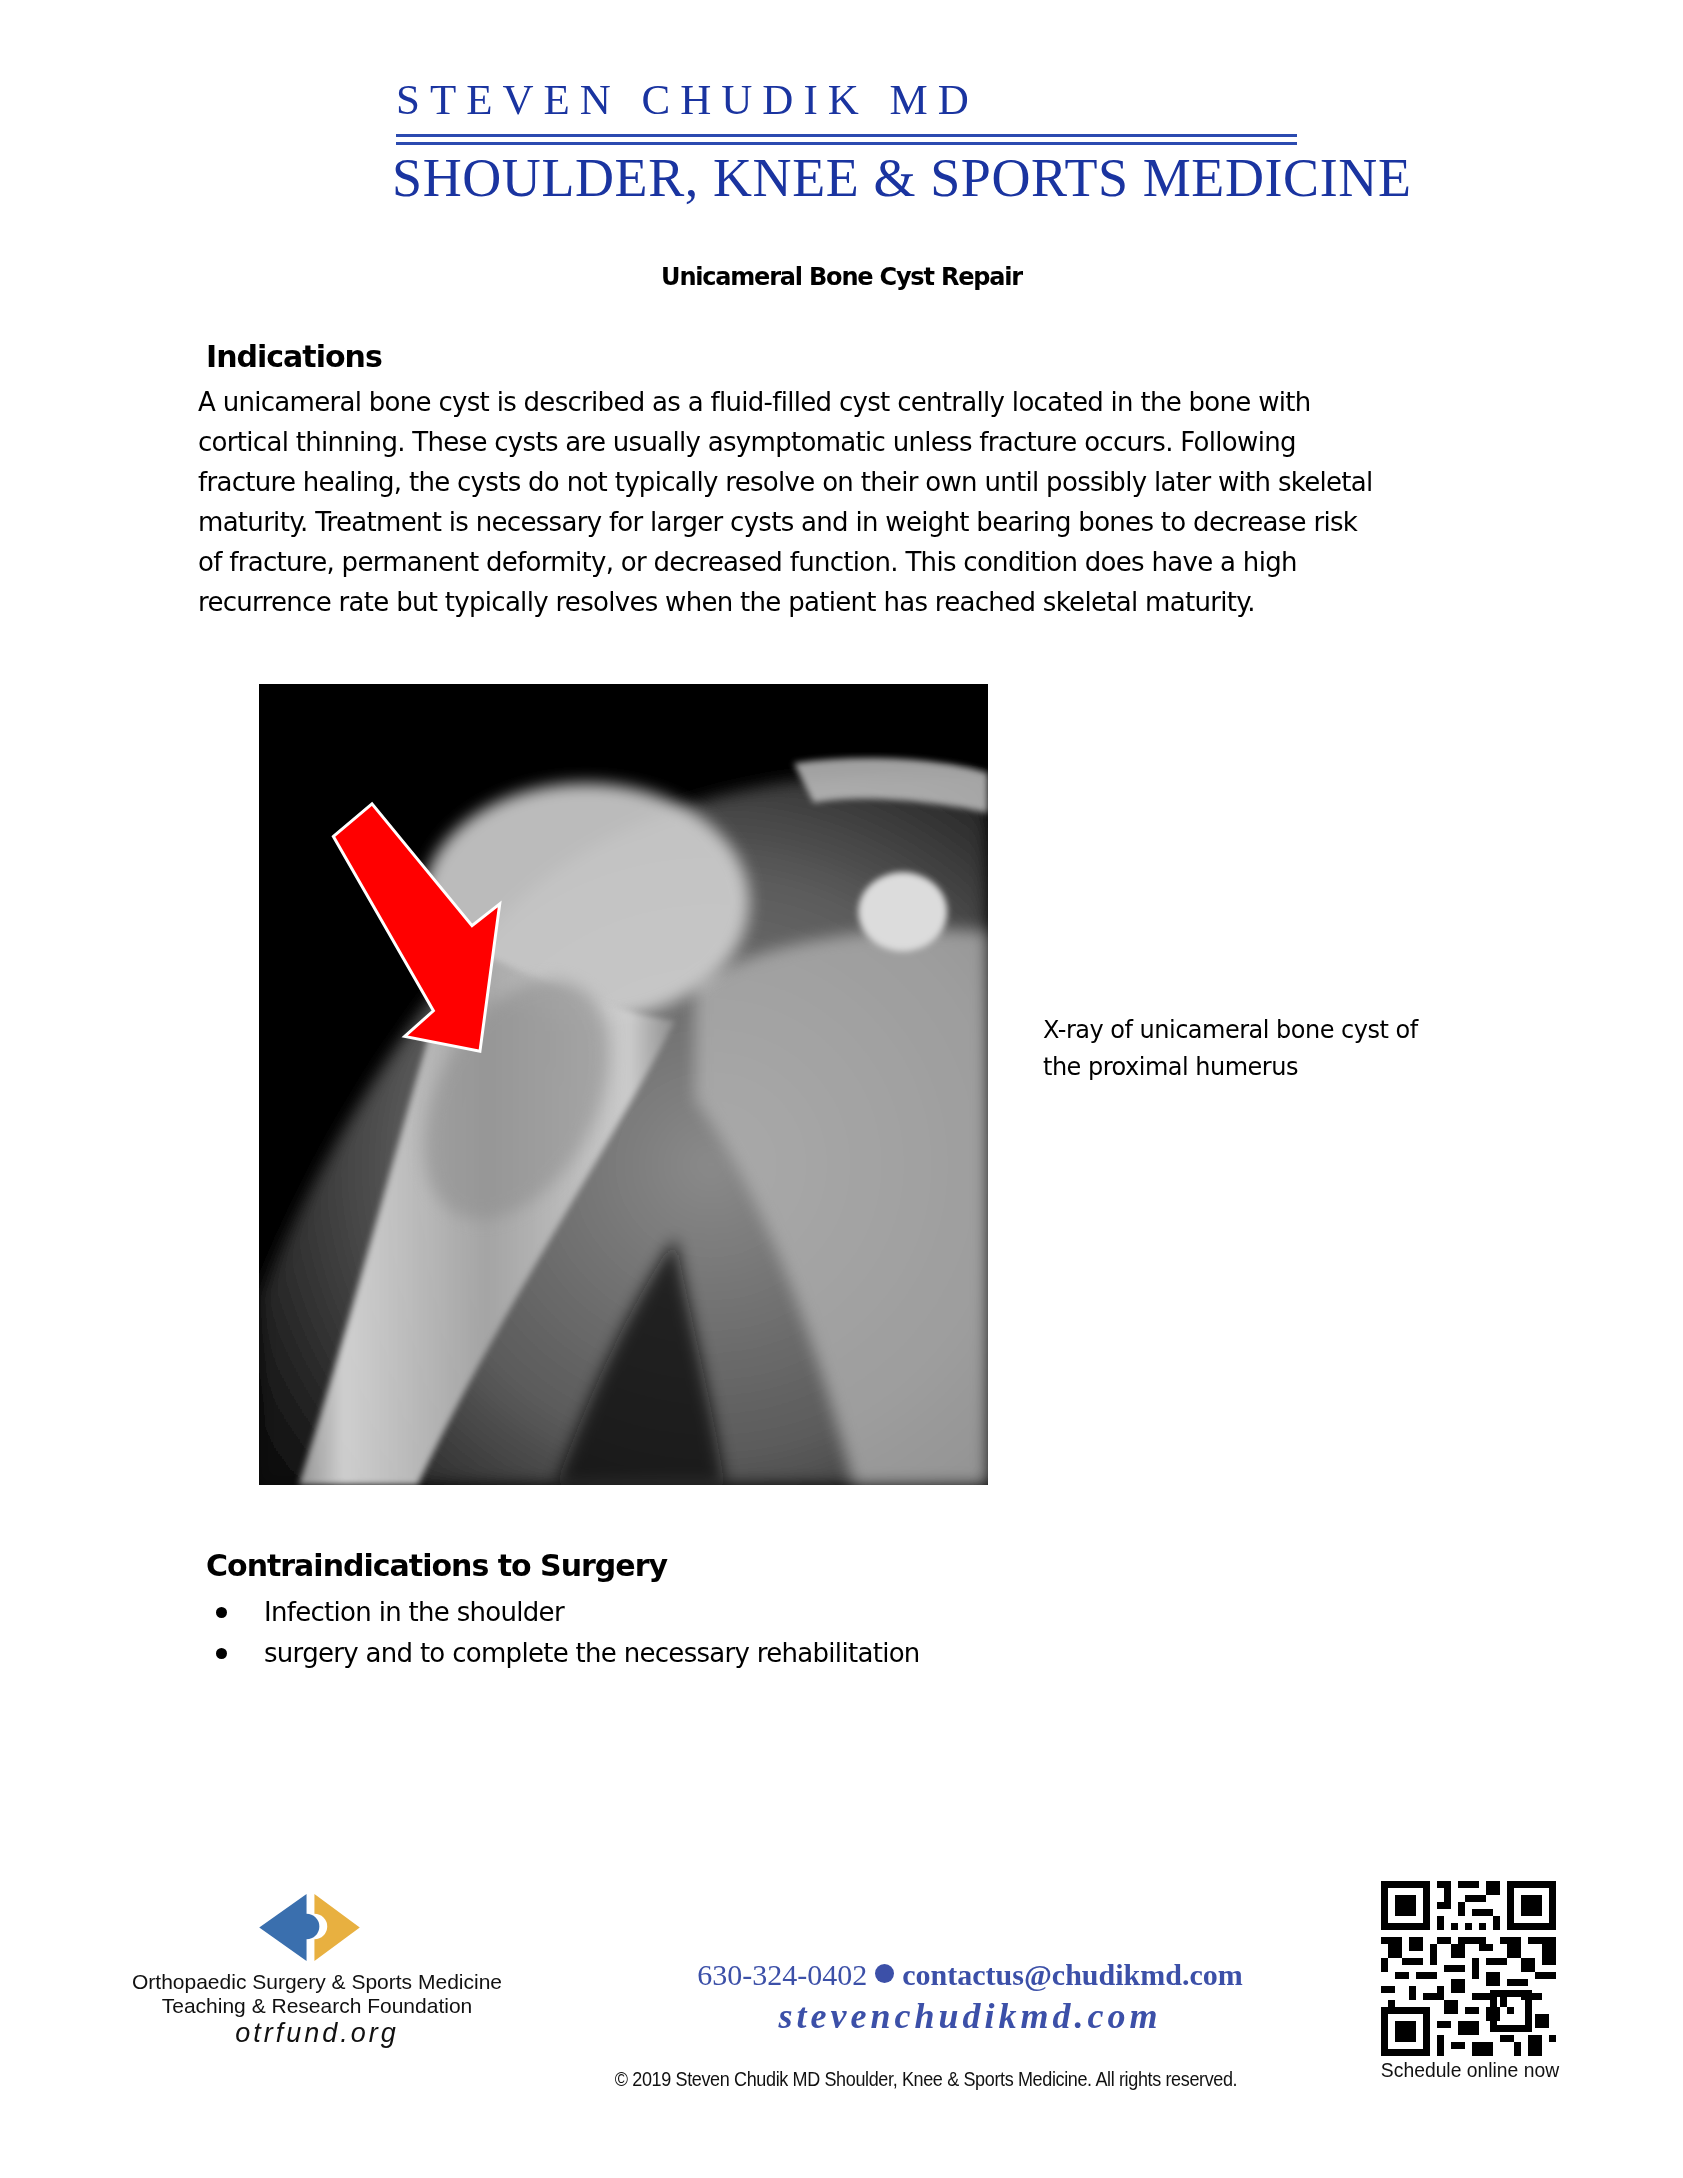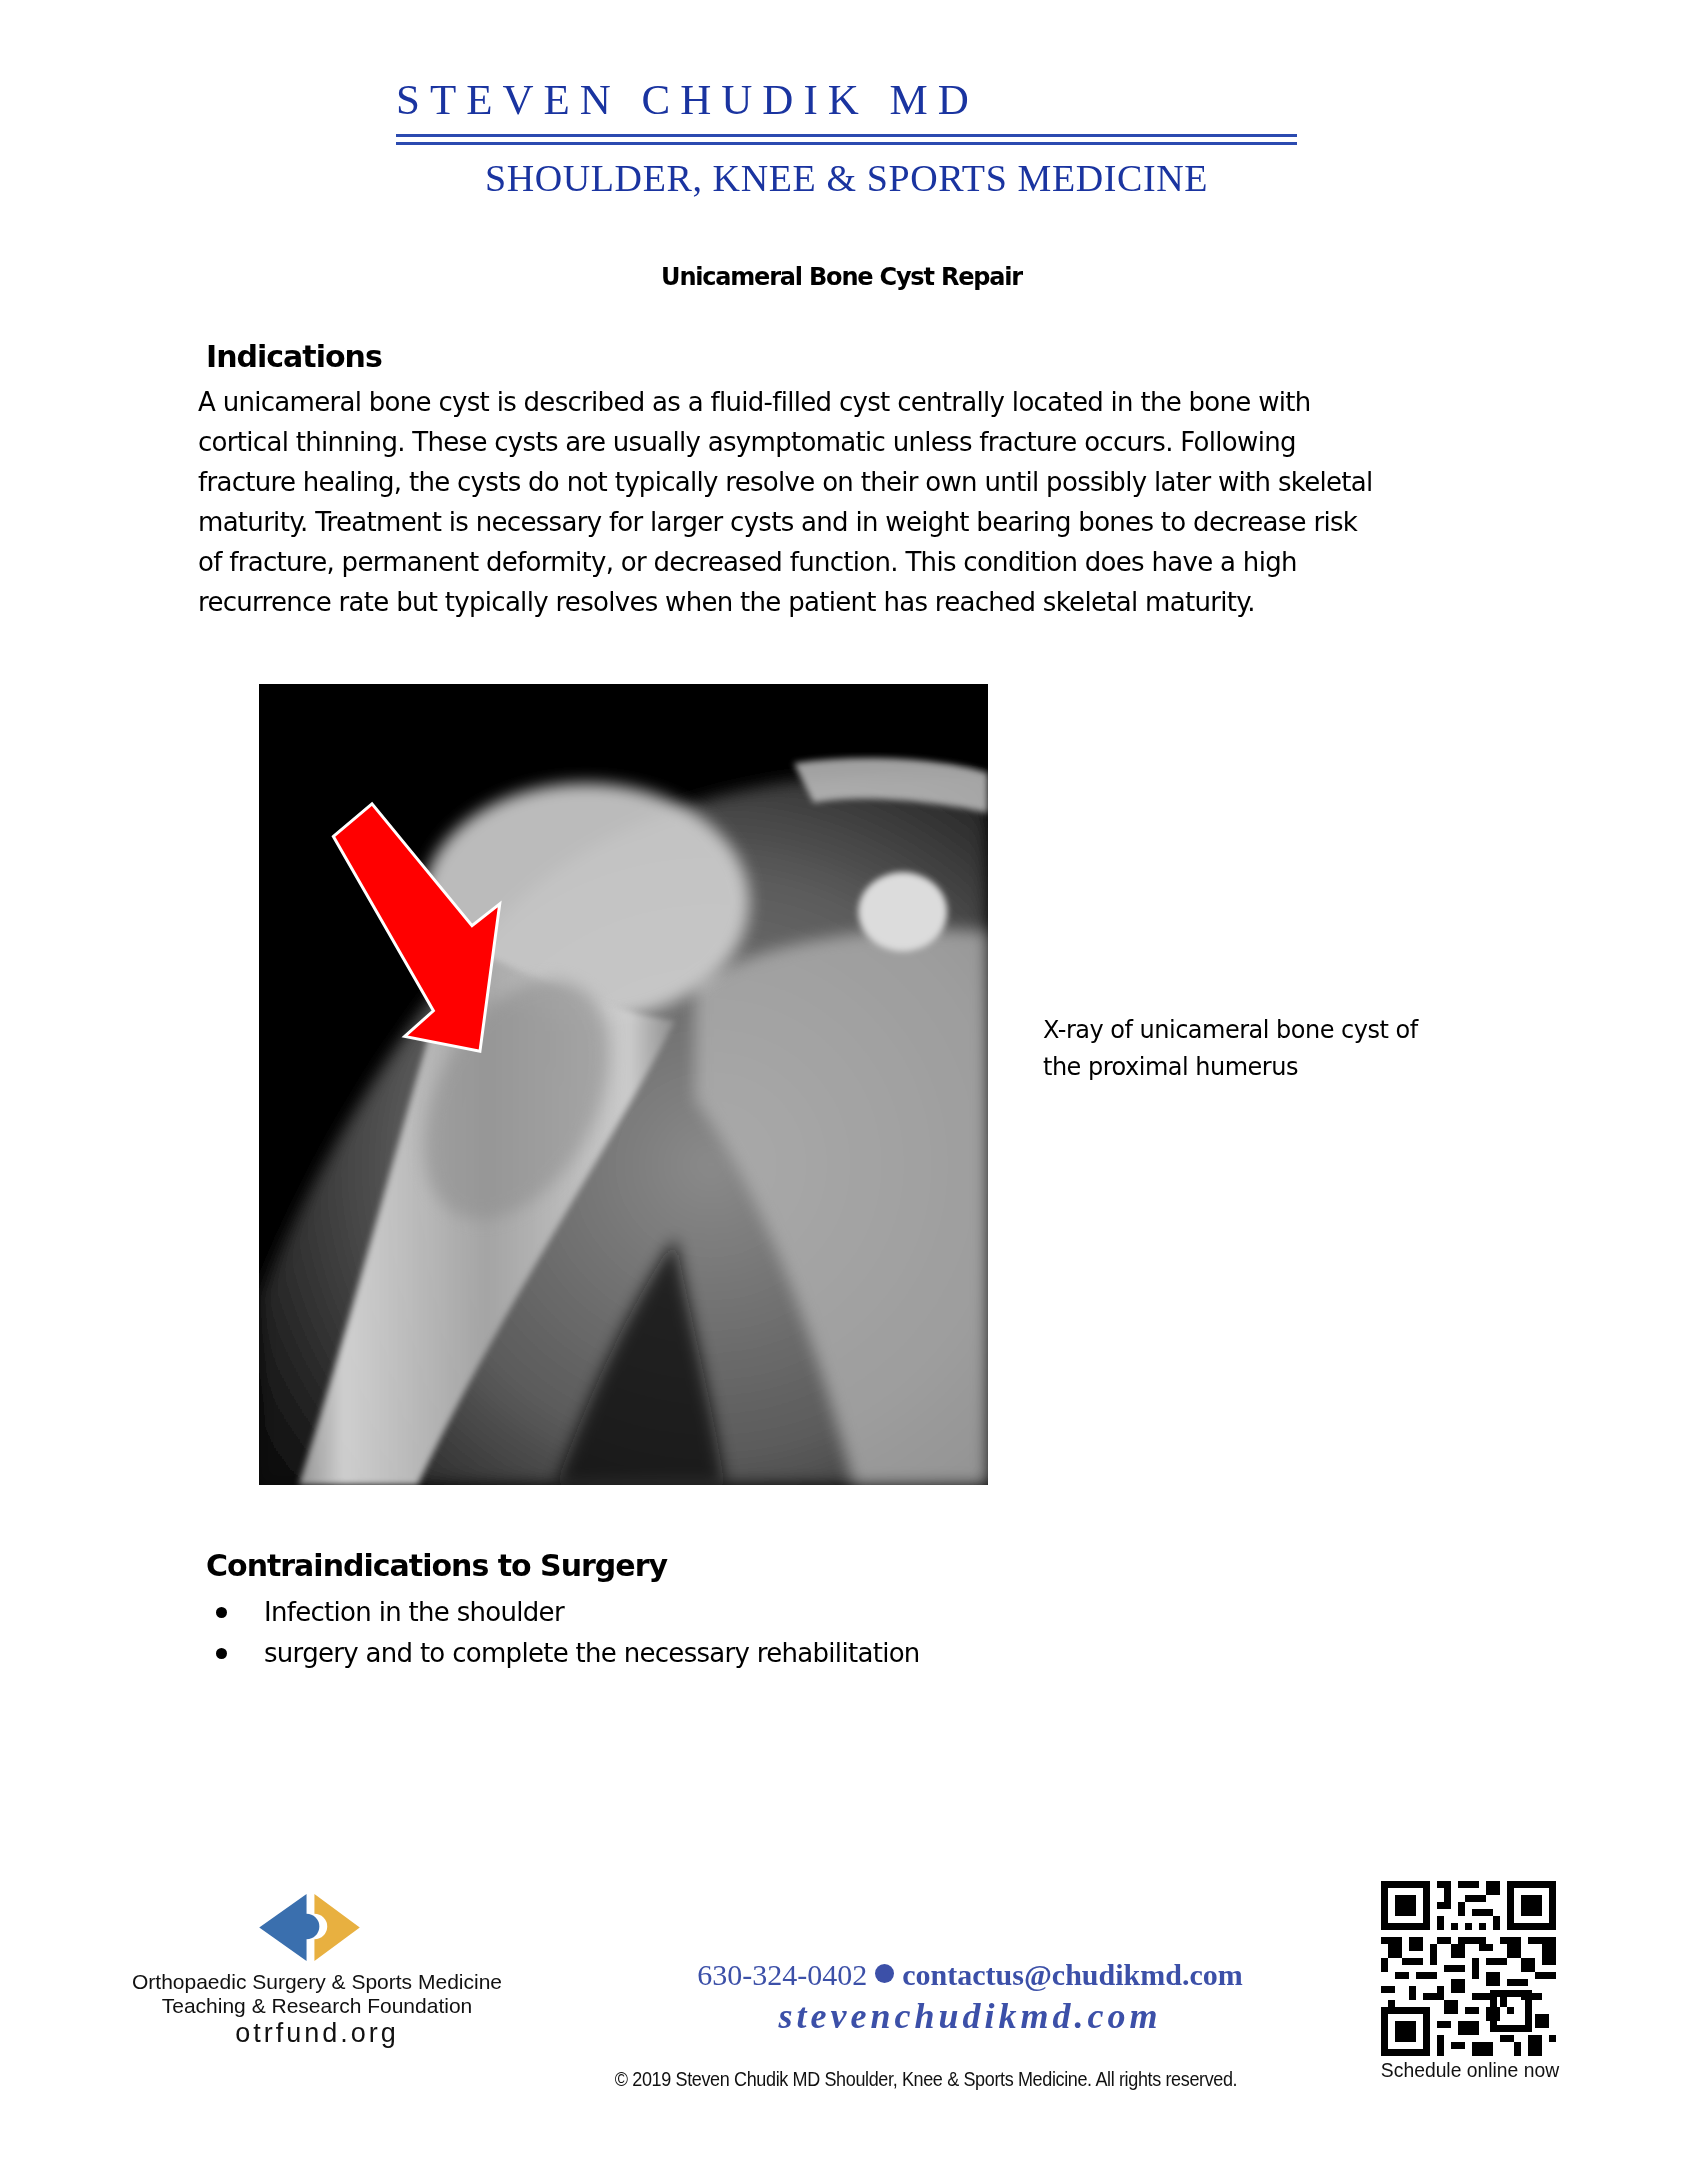--- a/index.html
+++ b/index.html
@@ -2,21 +2,21 @@
 <html><head>
   <meta charset="utf-8">
   <style>
     html, body { margin: 0; padding: 0; background: #ffffff; }
     body { width: 1683px; height: 2178px; position: relative; overflow: hidden; font-family: "Liberation Sans", "DejaVu Sans", sans-serif; color: #000; }
     .abs { position: absolute; }
 
     
     .hdr-top { left: 396px; width: 901px; top: 77px; text-align: left; font-family: "Liberation Serif", "DejaVu Serif", serif; color: #1a34a0; font-size: 43px; letter-spacing: 10px; line-height: 46px; white-space: nowrap; }
     .hdr-rule { left: 396px; width: 901px; height: 3px; background: #2b4ab0; }
-    .hdr-sub { left: 392px; width: 909px; top: 153px; text-align: center; font-family: "Liberation Serif", "DejaVu Serif", serif; color: #1a34a0; font-size: 38px; letter-spacing: 0.6px; line-height: 50px; white-space: nowrap; transform: scaleY(1.02); }
+    .hdr-sub { left: 392px; width: 909px; top: 153px; text-align: center; font-family: "Liberation Serif", "DejaVu Serif", serif; color: #1a34a0; font-size: 54px; letter-spacing: 0.6px; line-height: 50px; white-space: nowrap; transform: scaleY(1.02); }
 
     .title { left: 0; width: 1683px; top: 252px; text-align: center; font-family: "DejaVu Sans", sans-serif; font-weight: bold; font-size: 24px; line-height: 50px; letter-spacing: -1.2px; white-space: nowrap; }
 
     .h2 { left: 206px; font-family: "DejaVu Sans", sans-serif; font-weight: bold; font-size: 30px; line-height: 40px; letter-spacing: -1px; white-space: nowrap; }
     .para { left: 198px; width: 1307px; top: 382px; font-family: "DejaVu Sans", sans-serif; font-size: 26px; line-height: 40px; letter-spacing: -0.7px; }
     .para div { white-space: nowrap; }
 
     
     .xray { left: 259px; top: 684px; width: 729px; height: 801px; background: #000; overflow: hidden; }
     .xray svg { display: block; }
@@ -24,21 +24,21 @@
 
     .bullets { left: 214px; top: 1592px; width: 1327px; font-family: "DejaVu Sans", sans-serif; font-size: 26px; line-height: 41px; letter-spacing: -0.7px; }
     .bullet-item { position: relative; padding-left: 50px; }
     .bullet-dot { position: absolute; left: 0; top: 0; width: 50px; }
     .bullet-dot::before { content: ""; position: absolute; left: 2px; top: 15px; width: 11px; height: 11px; border-radius: 50%; background: #000; }
     .bullet-text div { white-space: nowrap; }
 
     
     .otrf-logo { left: 259px; top: 1894px; width: 101px; height: 67px; }
     .otrf-text { left: 99px; width: 436px; top: 1970px; text-align: center; font-family: "Liberation Sans", sans-serif; font-size: 21px; line-height: 24px; color: #111; }
-    .otrf-url { font-family: "Liberation Sans", sans-serif; font-size: 27px; letter-spacing: 3px; line-height: 30px; color: #111; }
+    .otrf-url { font-family: "Liberation Sans", sans-serif; font-style: italic; font-size: 27px; letter-spacing: 3px; line-height: 30px; color: #111; }
 
     .contact { left: 594px; width: 752px; top: 1955px; text-align: center; font-family: "Liberation Serif", serif; color: #3c50a8; white-space: nowrap; }
     .contact .line1 { font-size: 30px; line-height: 40px; }
     .contact .phone { font-weight: normal; }
     .contact .dot { display: inline-block; width: 19px; height: 19px; border-radius: 50%; background: #3c50a8; margin: 0 8px; vertical-align: 2px; }
     .contact .email { font-weight: bold; }
     .contact .web { font-size: 36px; line-height: 42px; font-weight: bold; font-style: italic; letter-spacing: 4px; }
 
     .copyright { left: 535px; width: 782px; top: 2066px; text-align: center; font-family: "Liberation Sans", sans-serif; font-size: 20px; letter-spacing: -0.4px; line-height: 26px; color: #111; white-space: nowrap; transform: scaleX(0.9); transform-origin: center; }
 

